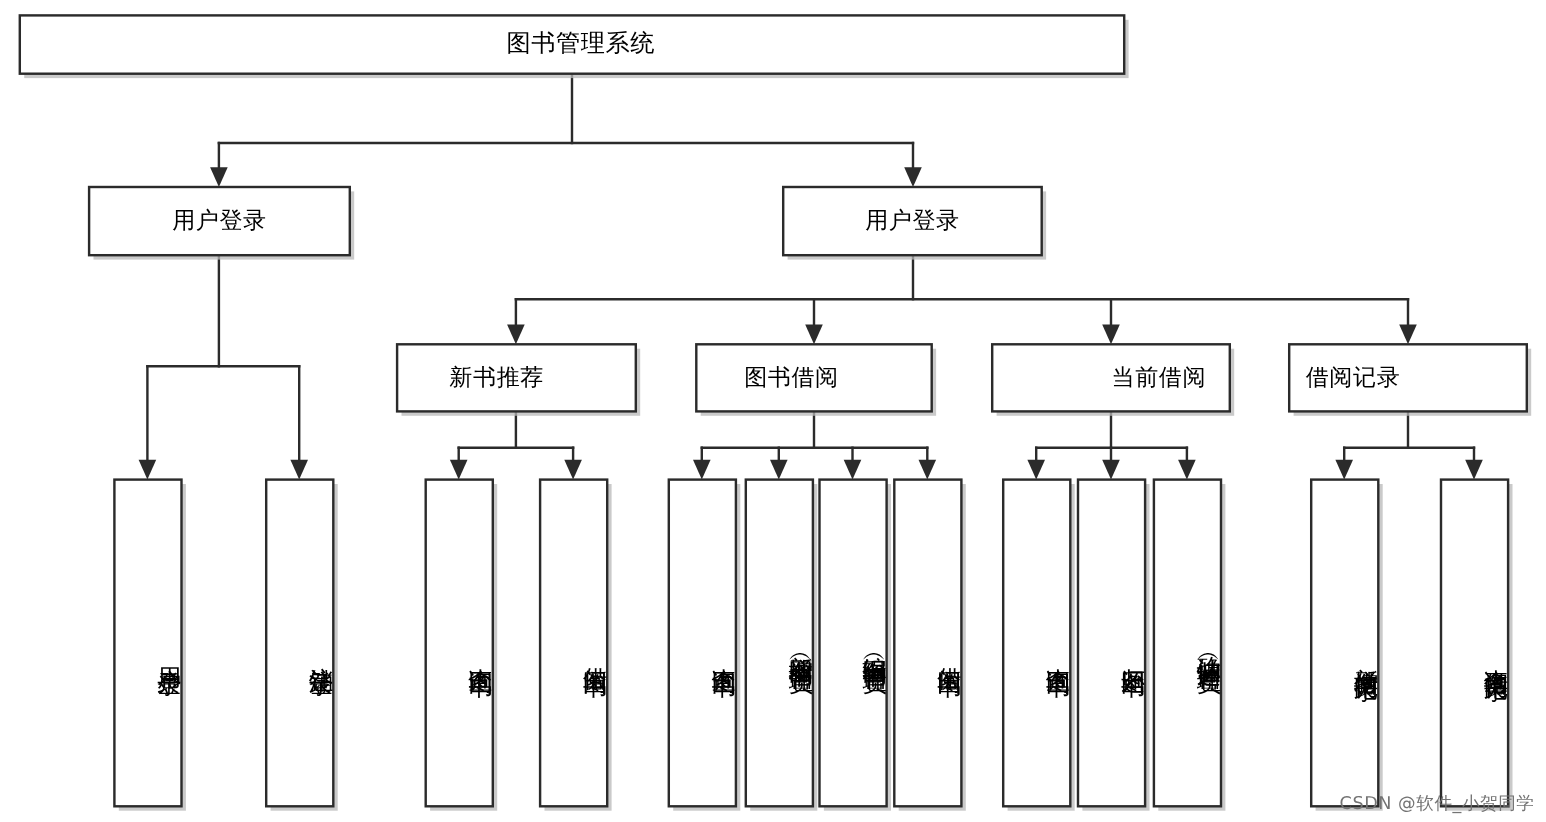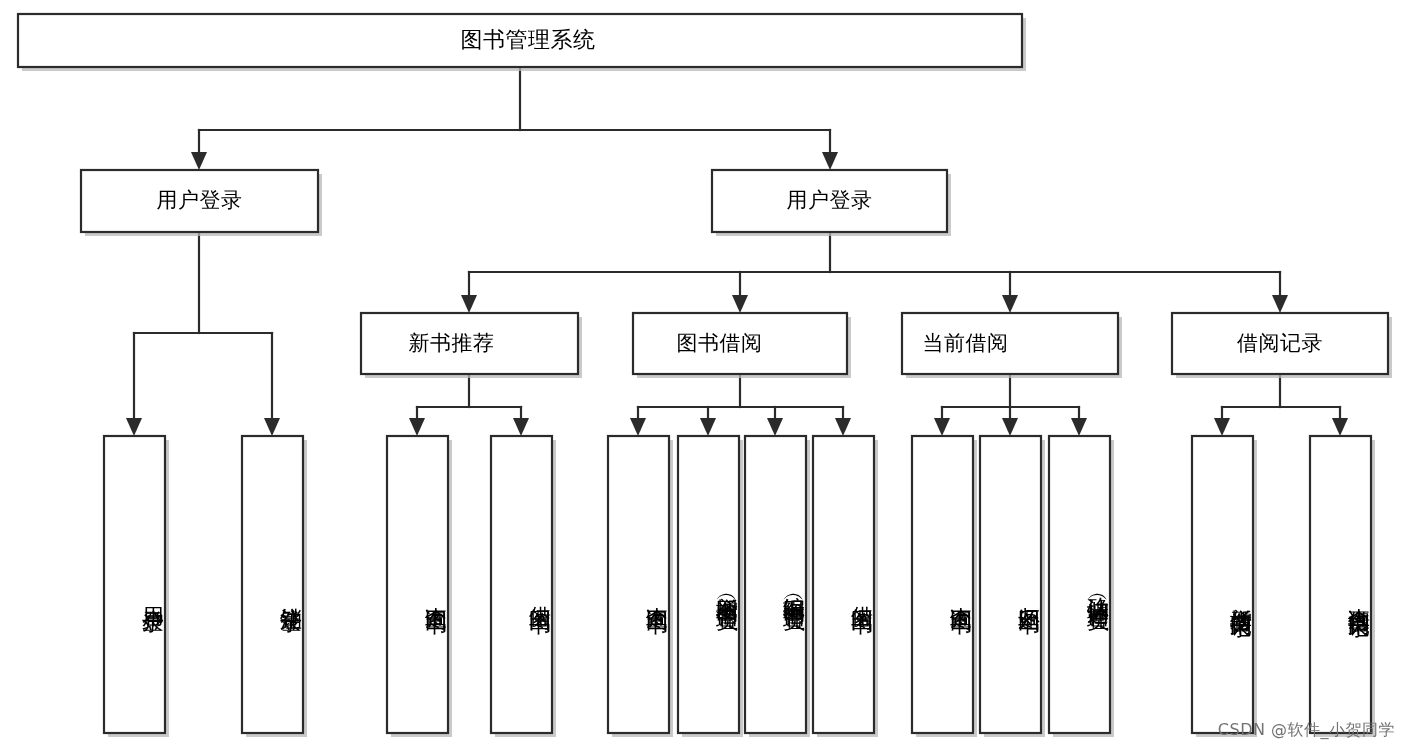--- a/index.html
+++ b/index.html
@@ -211,22 +211,22 @@
     </g>
   </svg>
 
   <div class="node-label horizontal root" style="left:18px; top:14px; width:1004px; height:53px;">图书管理系统</div>
 
   <div class="node-label horizontal" style="left:81px; top:170px; width:237px; height:62px;">用户登录</div>
   <div class="node-label horizontal" style="left:712px; top:170px; width:235px; height:62px;">用户登录</div>
 
   <div class="node-label horizontal" style="left:361px; top:313px; width:181px; height:61px;text-align:right;">新书推荐</div>
   <div class="node-label horizontal" style="left:633px; top:313px; width:173px; height:61px;">图书借阅</div>
-  <div class="node-label horizontal" style="left:850px; top:313px; width:231px; height:61px;">当前借阅</div>
-  <div class="node-label horizontal" style="left:1172px; top:313px; width:216px; height:61px;">借阅记录</div>
+  <div class="node-label horizontal" style="left:938px; top:313px; width:231px; height:61px;">当前借阅</div>
+  <div class="node-label horizontal" style="left:1122px; top:313px; width:216px; height:61px;">借阅记录</div>
 
   <div class="node-label vertical" style="left:104px; top:436px; width:61px; height:297px;">用户登录</div>
   <div class="node-label vertical" style="left:242px; top:436px; width:61px; height:297px;">注销登录</div>
 
   <div class="node-label vertical" style="left:387px; top:436px; width:61px; height:297px;">查询图书</div>
   <div class="node-label vertical" style="left:491px; top:436px; width:61px; height:297px;">借阅图书</div>
 
   <div class="node-label vertical" style="left:608px; top:436px; width:61px; height:297px;">查询图书</div>
   <div class="node-label vertical" style="left:678px; top:436px; width:61px; height:297px; padding-top:6px;">新增图书（管理员）</div>
   <div class="node-label vertical" style="left:745px; top:436px; width:61px; height:297px; padding-top:6px;">编辑图书（管理员）</div>

